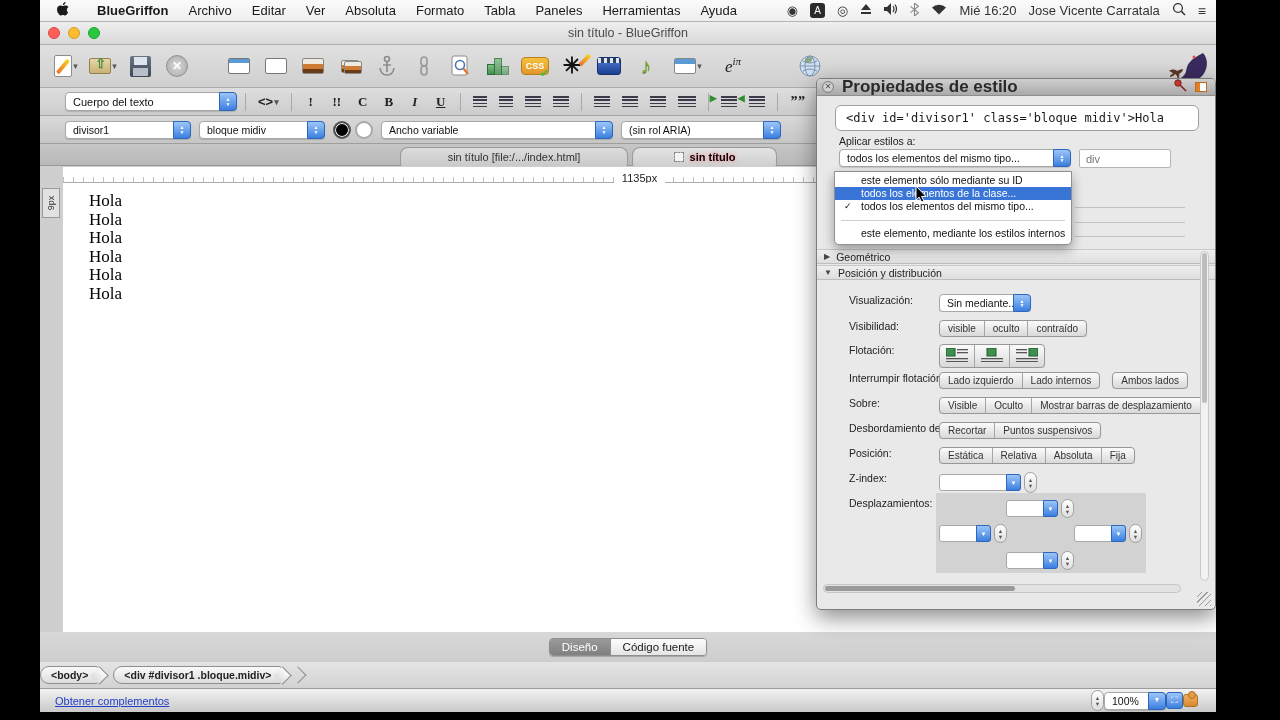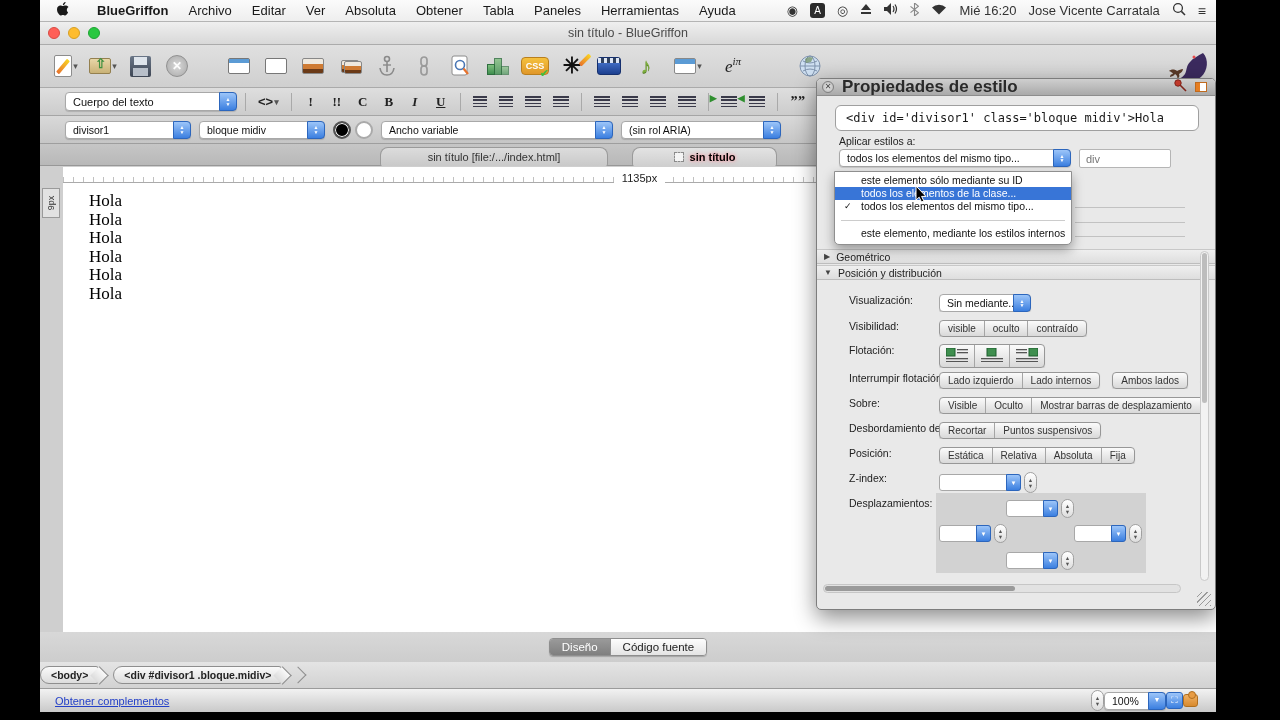--- a/index.html
+++ b/index.html
@@ -242,21 +242,21 @@
       <span class="apple">
         <svg width="13" height="15" viewBox="0 0 13 15">
             <path d="M10.8 7.9c0-2 1.6-2.9 1.7-3-0.9-1.3-2.3-1.5-2.8-1.5-1.2-.1-2.3.7-2.9.7-.6 0-1.5-.7-2.5-.7C2.9 3.4 1 4.6 1 7.2c0 1.6.6 3.3 1.4 4.4.7 1 1.3 1.9 2.2 1.9.9 0 1.2-.6 2.3-.6 1.1 0 1.4.6 2.3.6.9 0 1.6-.9 2.2-1.9.5-.7.7-1.4.7-1.4s-1.3-.5-1.3-2.3zM8.9 1.8C9.4 1.2 9.7.4 9.6 0 8.9 0 8.1.5 7.6 1.1 7.2 1.6 6.8 2.4 6.9 3.2c.8.1 1.5-.5 2-1.4z" fill="#1a1a1a"></path>
           </svg>
       </span>
       <span class="mitem appname">BlueGriffon</span>
       <span class="mitem">Archivo</span>
       <span class="mitem">Editar</span>
       <span class="mitem">Ver</span>
       <span class="mitem">Absoluta</span>
-      <span class="mitem">Obtener</span>
+      <span class="mitem">Formato</span>
       <span class="mitem">Tabla</span>
       <span class="mitem">Paneles</span>
       <span class="mitem">Herramientas</span>
       <span class="mitem">Ayuda</span>
       <span class="spacer"></span>
       <span class="mstatus">
         <span style="font-size:13px;">◉</span>
         <span class="inputsrc">A</span>
         <span style="font-size:13px;">◎</span>
         <span>
@@ -489,21 +489,21 @@
       <span class="msel small" style="width:160px;">
         <span>(sin rol ARIA)</span>
           <span class="cap">
             <i>▲</i>
             <i>▼</i>
           </span>
       </span>
     </div>
 
     <div class="tabbar">
-      <div class="tab" style="left:340px; width:228px;">
+      <div class="tab" style="left:360px; width:228px;">
         <span class="tlabel">sin título [file:/.../index.html]</span>
       </div>
       <div class="tab active" style="left:592px; width:145px;">
         <span class="dashedbox"></span>
         <span class="tlabel">sin título</span>
       </div>
     </div>
 
     <div class="rulerrow">
       <div class="rulerticks"></div>

